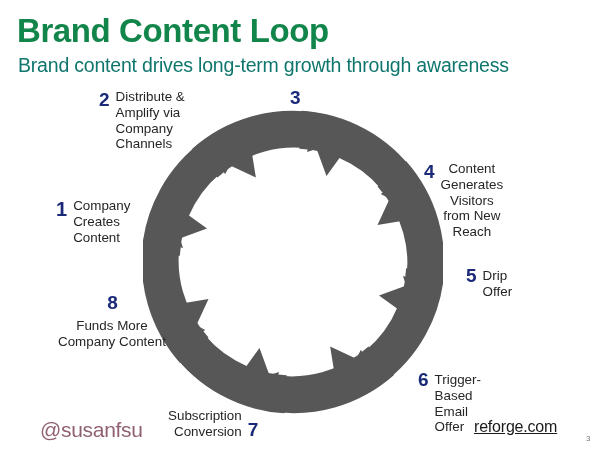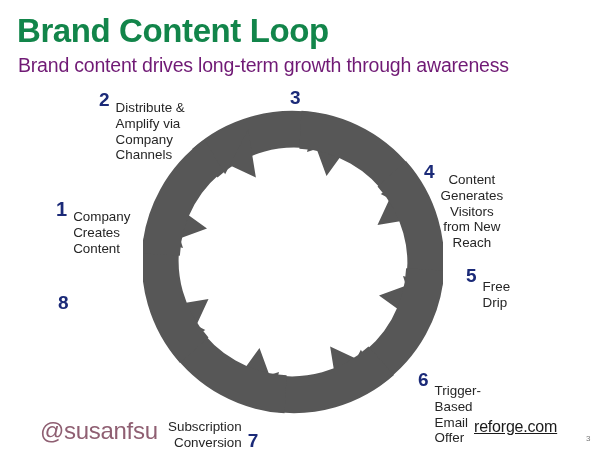--- a/index.html
+++ b/index.html
@@ -34,21 +34,21 @@
     letter-spacing: -0.4px;
     line-height: 1.0;
     white-space: nowrap;
   }
   #subtitle {
     position: absolute;
     left: 18px;
     top: 56px;
     font-size: 19.5px;
     font-weight: normal;
-    color: #701a75;
+    color: #0f766e;
     letter-spacing: -0.2px;
     line-height: 1.0;
     white-space: nowrap;
   }
 
   
   #diagram {
     position: absolute;
     left: 143px;
     top: 103px;
@@ -70,21 +70,20 @@
     font-weight: bold;
     color: #1b2a78;
     flex: 0 0 auto;
     line-height: 1.0;
     padding-top: 1px;
   }
   .step .txt {
     font-size: 13.4px;
     color: #262626;
     white-space: pre-line;
-    margin-top: 11px;
   }
   .step.num-last { flex-direction: row-reverse; }
   .step.num-last .txt { text-align: right; }
 
   #step1 { left: 56px;  top: 198px; }
   #step2 { left: 99px;  top: 89px;  }
   #step3 { left: 290px; top: 87px;  }
   #step4 { left: 424px; top: 161px; }
   #step5 { left: 466px; top: 266px; }
   #step6 { left: 418px; top: 370px; }
@@ -111,21 +110,21 @@
   #step6 .num { padding-top: 0px; }
   #step6 .txt { padding-top: 2px; }
   #step1 .num { font-size: 20px; }
   #step2 .num, #step3 .num { font-size: 19px; }
 
   
   #handle {
     position: absolute;
     left: 40px;
     top: 419px;
-    font-size: 24px;
+    font-size: 21px;
     color: #8f5f72;
     letter-spacing: -0.3px;
     line-height: 1.0;
   }
   #site {
     position: absolute;
     left: 474px;
     top: 419px;
     font-size: 16px;
     color: #1a1a1a;
@@ -278,36 +277,38 @@
 
   <div class="step" id="step4">
     <span class="num">4</span>
     <span class="txt">Content Generates
 Visitors from New
 Reach</span>
   </div>
 
   <div class="step" id="step5">
     <span class="num">5</span>
-    <span class="txt">Free Drip</span>
+    <span class="txt">Drip Offer</span>
   </div>
 
   <div class="step" id="step6">
     <span class="num">6</span>
     <span class="txt">Trigger-Based
 Email Offer</span>
   </div>
 
   <div class="step num-last" id="step7">
     <span class="num">7</span>
     <span class="txt">Subscription
 Conversion</span>
   </div>
 
   <div class="step" id="step8">
     <span class="num">8</span>
+    <span class="txt">Funds More
+Company Content</span>
   </div>
 
   <div id="handle">@susanfsu</div>
   <a id="site" href="#">reforge.com</a>
   <div id="pagenum">3</div>
 
 </div>
 
 </body></html>

